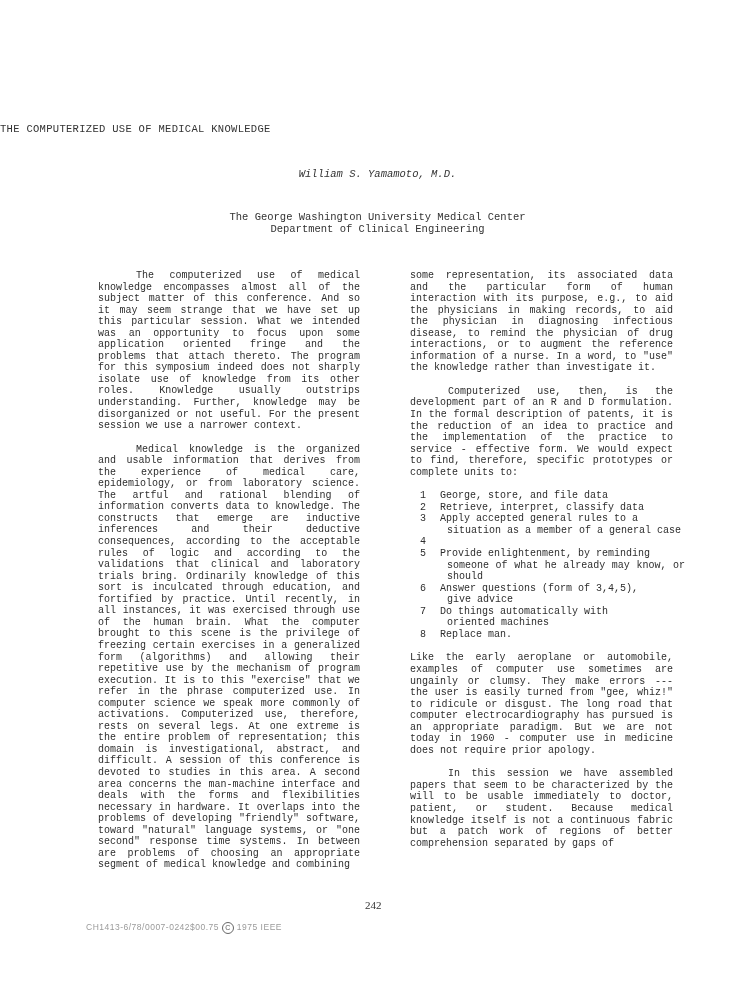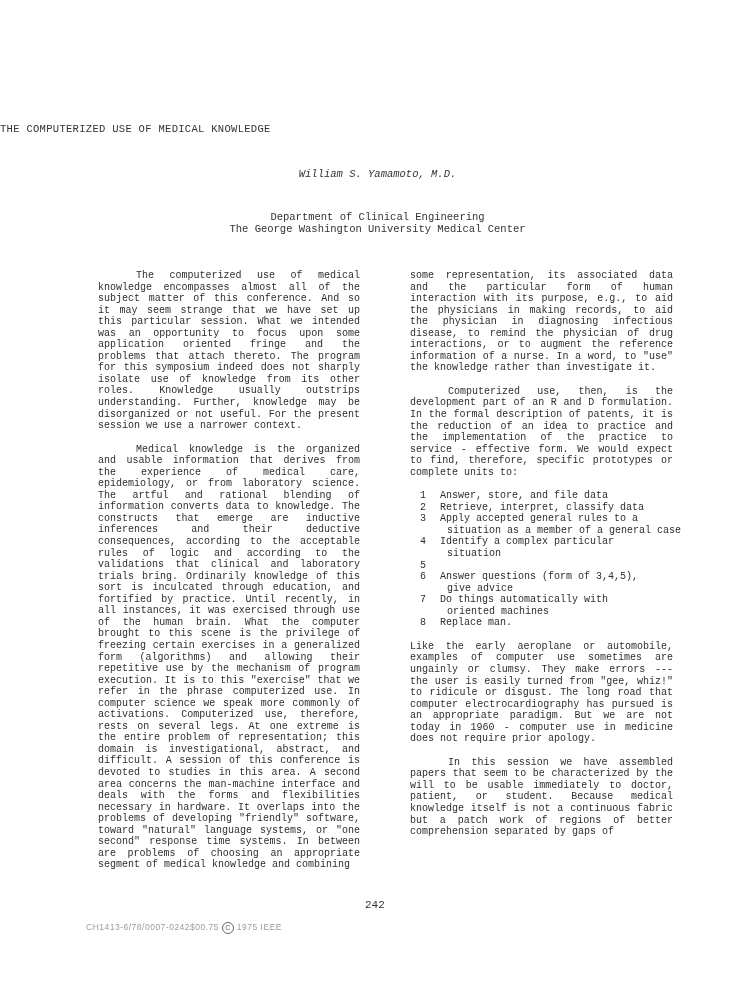--- a/index.html
+++ b/index.html
@@ -29,70 +29,70 @@
   .col p { margin: 12px; text-align: justify; }
   .col p.indent { text-indent: 38px; }
   .col p + p { margin-top: 11.5px; }
   .list { margin: 11.5px 0 11.5px 0; padding: 0; list-style: none; }
   .list li { display: flex; }
   .list .num { width: 20px; padding-left: 22px; flex: none; }
   .list .txt { flex: 1; text-align: justify; padding-left: 0; }
   .list .txt .cont { display: block; padding-left: 7px; }
   .pageno {
     position: absolute; left: 365px; top: 899px;
-    font-family: Liberation Mono, monospace; font-size: 11px; color: #333;
+    font-family: Liberation Serif, serif; font-size: 11px; color: #333;
   }
   .footer {
     position: absolute; left: 86px; top: 922px;
     font-family: "Liberation Sans", sans-serif; font-size: 8.5px; color: #9a9a9a;
     letter-spacing: 0.5px;
   }
   .copy {
     display: inline-block; width: 10px; height: 10px; border: 1px solid #666;
     border-radius: 50%; font-size: 7px; line-height: 10px; text-align: center;
     color: #555; vertical-align: middle;
   }
 </style>
 </head>
 <body>
 
 <div class="title">THE COMPUTERIZED USE OF MEDICAL KNOWLEDGE</div>
 <div class="author">William S. Yamamoto, M.D.</div>
 <div class="dept">
+  <div>The George Washington University Medical Center</div>
   <div>Department of Clinical Engineering</div>
-  <div>The George Washington University Medical Center</div>
 </div>
 
 <div class="col left">
   <p class="indent">The computerized use of medical knowledge encompasses almost all of the subject matter of this conference. And so it may seem strange that we have set up this particular session. What we intended was an opportunity to focus upon some application oriented fringe and the problems that attach thereto. The program for this symposium indeed does not sharply isolate use of knowledge from its other roles. Knowledge usually outstrips understanding. Further, knowledge may be disorganized or not useful. For the present session we use a narrower context.</p>
   <p class="indent">Medical knowledge is the organized and usable information that derives from the experience of medical care, epidemiology, or from laboratory science. The artful and rational blending of information converts data to knowledge. The constructs that emerge are inductive inferences and their deductive consequences, according to the acceptable rules of logic and according to the validations that clinical and laboratory trials bring. Ordinarily knowledge of this sort is inculcated through education, and fortified by practice. Until recently, in all instances, it was exercised through use of the human brain. What the computer brought to this scene is the privilege of freezing certain exercises in a generalized form (algorithms) and allowing their repetitive use by the mechanism of program execution. It is to this "exercise" that we refer in the phrase computerized use. In computer science we speak more commonly of activations. Computerized use, therefore, rests on several legs. At one extreme is the entire problem of representation; this domain is investigational, abstract, and difficult. A session of this conference is devoted to studies in this area. A second area concerns the man-machine interface and deals with the forms and flexibilities necessary in hardware. It overlaps into the problems of developing "friendly" software, toward "natural" language systems, or "one second" response time systems. In between are problems of choosing an appropriate segment of medical knowledge and combining</p>
 </div>
 
 <div class="col right">
   <p>some representation, its associated data and the particular form of human interaction with its purpose, e.g., to aid the physicians in making records, to aid the physician in diagnosing infectious disease, to remind the physician of drug interactions, or to augment the reference information of a nurse. In a word, to "use" the knowledge rather than investigate it.</p>
   <p class="indent">Computerized use, then, is the development part of an R and D formulation. In the formal description of patents, it is the reduction of an idea to practice and the implementation of the practice to service - effective form. We would expect to find, therefore, specific prototypes or complete units to:</p>
   <ul class="list">
     <li>
         <span class="num">1</span>
-        <span class="txt"><span>Answer, store, and file data</span></span>
+        <span class="txt"><span>George, store, and file data</span></span>
       </li>
     <li>
         <span class="num">2</span>
         <span class="txt"><span>Retrieve, interpret, classify data</span></span>
       </li>
     <li>
         <span class="num">3</span>
         <span class="txt"><span>Apply accepted general rules to a</span><span class="cont">situation as a member of a general case</span></span>
       </li>
     <li>
         <span class="num">4</span>
-        <span class="txt"><span>Identify a complex particular</span><span class="cont">situation</span></span>
       </li>
     <li>
         <span class="num">5</span>
+        <span class="txt"><span>Provide enlightenment, by reminding</span><span class="cont">someone of what he already may know, or should</span></span>
       </li>
     <li>
         <span class="num">6</span>
         <span class="txt"><span>Answer questions (form of 3,4,5),</span><span class="cont">give advice</span></span>
       </li>
     <li>
         <span class="num">7</span>
         <span class="txt"><span>Do things automatically with</span><span class="cont">oriented machines</span></span>
       </li>
     <li>

